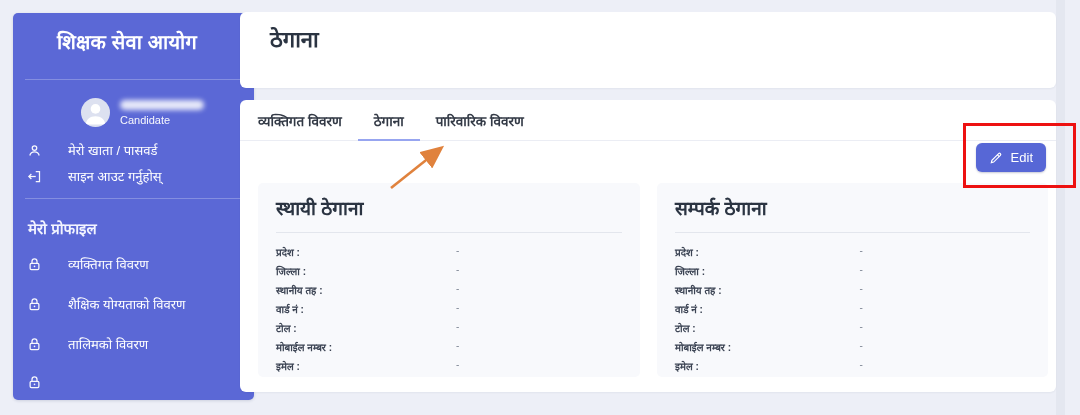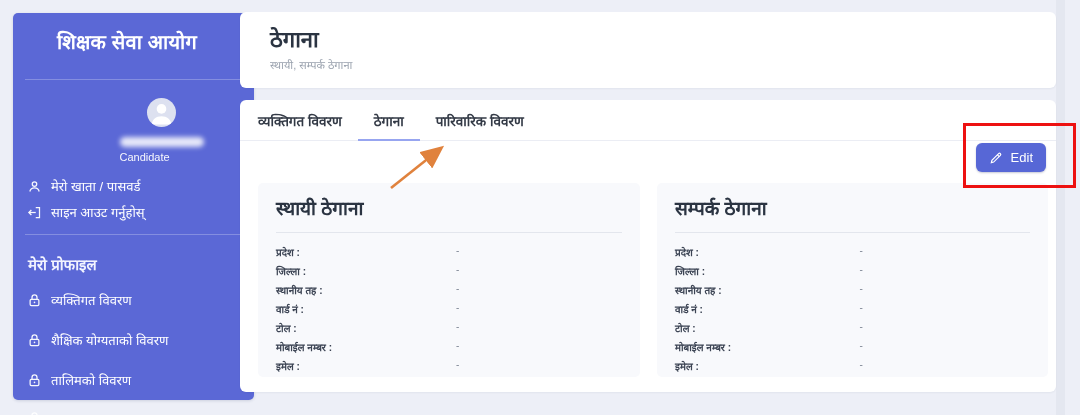--- a/index.html
+++ b/index.html
@@ -8,25 +8,25 @@
 
   .stage { position:absolute; inset:0; }
 
   
   .sidebar { position:absolute; left:13px; top:13px; width:241px; height:387px;
              background:#5b68d6; border-radius:5px; color:#fff; box-shadow:0 1px 3px rgba(30,40,90,.15); }
   .sb-title { margin:15px 12px 0 44px; font-size:20px; font-weight:600; letter-spacing:.2px; line-height:28px; }
   .sb-divider { border-top:1px solid rgba(255,255,255,.25); margin:0 12px; }
   .sb-divider.d1 { margin-top:23px; }
   .sb-divider.d2 { margin-top:9px; }
-  .sb-user { display:flex; align-items:center; gap:10px; margin:18px 12px 10px 68px;flex-direction:column; }
+  .sb-user { display:flex; align-items:center; gap:10px; margin:18px 12px 10px 68px; }
   .avatar { width:29px; height:29px; border-radius:50%; background:#dde1f0; display:flex; align-items:flex-end; justify-content:center; overflow:hidden; flex:0 0 auto; }
   .email-blur { width:84px; height:10px; border-radius:5px; background:rgba(255,255,255,.85); filter:blur(2.5px); margin-bottom:4px; }
   .sb-role { font-size:11px; color:rgba(255,255,255,.95); }
-  .sb-item { display:flex; align-items:center; gap:9px; padding:4px 8px 4px 14px; font-size:13px; cursor:pointer; }
+  .sb-item { display:flex; align-items:center; gap:26px; padding:4px 8px 4px 14px; font-size:13px; cursor:pointer; }
   .sb-ic { width:15px; height:15px; display:inline-flex; flex:0 0 auto; opacity:.95; }
   .sb-ic svg { width:100%; height:100%; }
   .sb-menu { margin-top:8px; }
   .sb-section { margin:19px 0 6px 15px; font-size:15px; font-weight:700; color:#f2f4ff; }
   .sb-profile .sb-item { padding-top:11px; padding-bottom:11px; }
 
   
   .scroll-strip { position:absolute; left:1056px; top:0; width:9px; height:415px; background:#e4e7f0; }
 
   
@@ -148,21 +148,20 @@
           </svg>
         </span>
       </div>
     </nav>
   </aside>
 
   <div class="scroll-strip"></div>
 
   <section class="header-card">
     <div class="page-title">ठेगाना</div>
-    <div class="page-subtitle">स्थायी, सम्पर्क ठेगाना</div>
   </section>
 
   <section class="content-card">
     <div class="tabbar">
       <div class="tab">व्यक्तिगत विवरण</div>
       <div class="tab active">ठेगाना</div>
       <div class="tab">पारिवारिक विवरण</div>
     </div>
 
     <button class="edit-btn">

